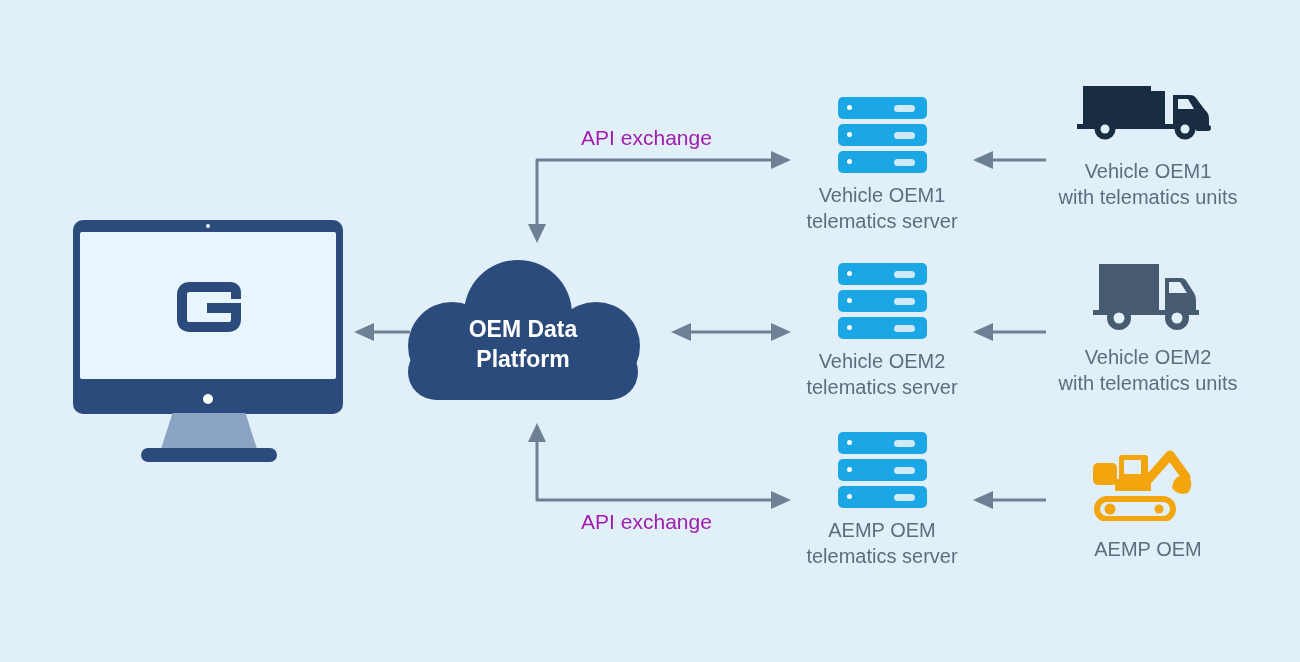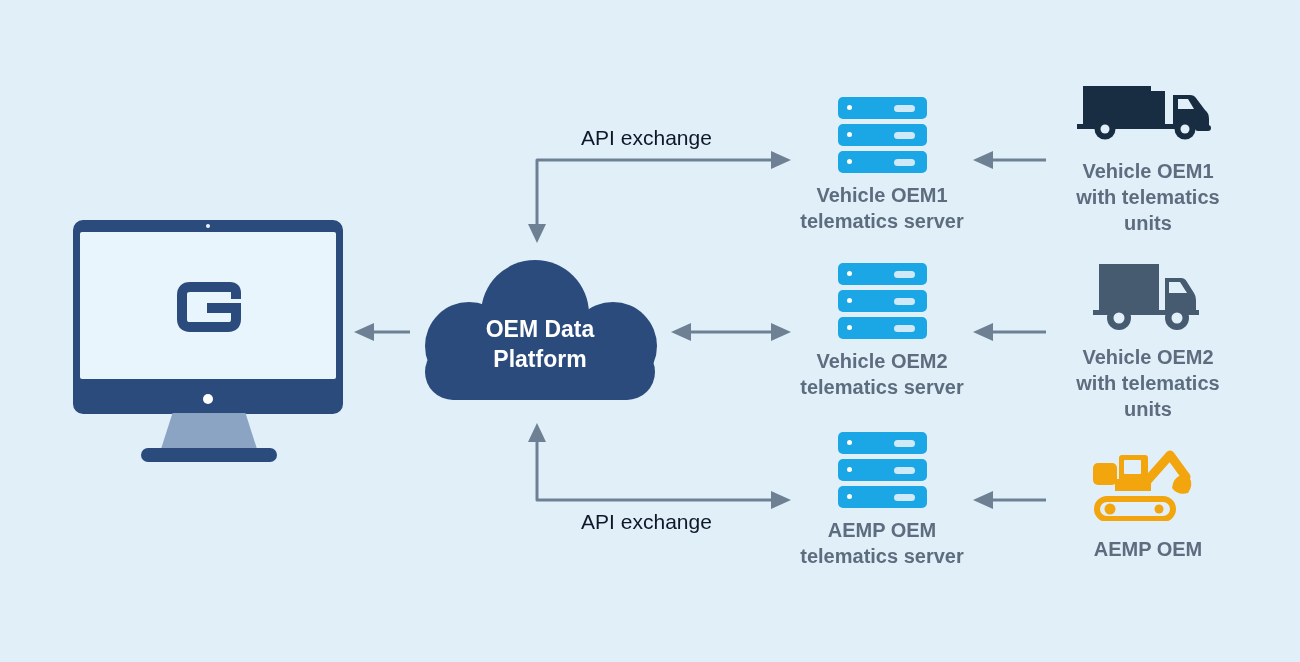--- a/index.html
+++ b/index.html
@@ -14,41 +14,41 @@
   .monitor-frame{left:73px;top:220px;width:270px;height:194px;background:#2b4b7d;border-radius:10px;}
   .monitor-screen{left:80px;top:232px;width:256px;height:147px;background:#e9f5fc;border-radius:2px;}
   .camera-dot{left:206px;top:224px;width:4px;height:4px;border-radius:50%;background:#e9f5fc;}
   .chin-dot{left:203px;top:394px;width:10px;height:10px;border-radius:50%;background:#ffffff;}
   .monitor-stand{left:161px;top:413px;width:96px;height:36px;background:#8ba4c4;
     clip-path:polygon(12% 0,88% 0,100% 100%,0 100%);}
   .monitor-base{left:141px;top:448px;width:136px;height:14px;background:#2b4b7d;border-radius:7px;}
   .g-logo{left:177px;top:281px;}
 
   
-  .cloud-group{left:423px;top:258px;width:234px;height:142px;}
+  .cloud-group{left:406px;top:258px;width:234px;height:142px;}
   .cloud-label{left:0;top:56px;width:234px;text-align:center;color:#ffffff;
     font-size:23px;font-weight:bold;line-height:30px;}
 
   
   .server-stack{width:89px;display:flex;flex-direction:column;gap:5px;}
   .stack-1{left:838px;top:97px;}
   .stack-2{left:838px;top:263px;}
   .stack-3{left:838px;top:432px;}
   .server-unit{position:relative;height:22px;background:#1ba7e5;border-radius:5px;}
   .unit-dot{position:absolute;left:9px;top:8px;width:5px;height:5px;border-radius:50%;background:#ffffff;}
   .unit-pill{position:absolute;right:12px;top:7.5px;width:21px;height:7px;border-radius:4px;background:#cfe9f7;}
 
   
-  .node-label{width:190px;text-align:center;color:#5d6d7f;font-size:20px;line-height:26px;font-weight:bold;}
+  .node-label{width:190px;text-align:center;color:#5d6d7f;font-size:20px;line-height:26px;}
   .server-label{left:787px;}
   .sl-1{top:182px;} .sl-2{top:348px;} .sl-3{top:517px;}
   .endpoint-label{left:1053px;}
   .el-1{top:158px;} .el-2{top:344px;} .el-3{top:536px;}
 
-  .api-label{width:253px;text-align:center;color:#0f172a;font-size:21px;}
+  .api-label{width:253px;text-align:center;color:#a21caf;font-size:21px;}
   .api-top{left:520px;top:126px;}
   .api-bottom{left:520px;top:510px;}
 
   
   .truck1-icon{left:1077px;top:85px;}
   .truck2-icon{left:1093px;top:262px;}
   .excavator-icon{left:1091px;top:447px;}
 
   .arrow-layer{left:0;top:0;pointer-events:none;}
 </style>

